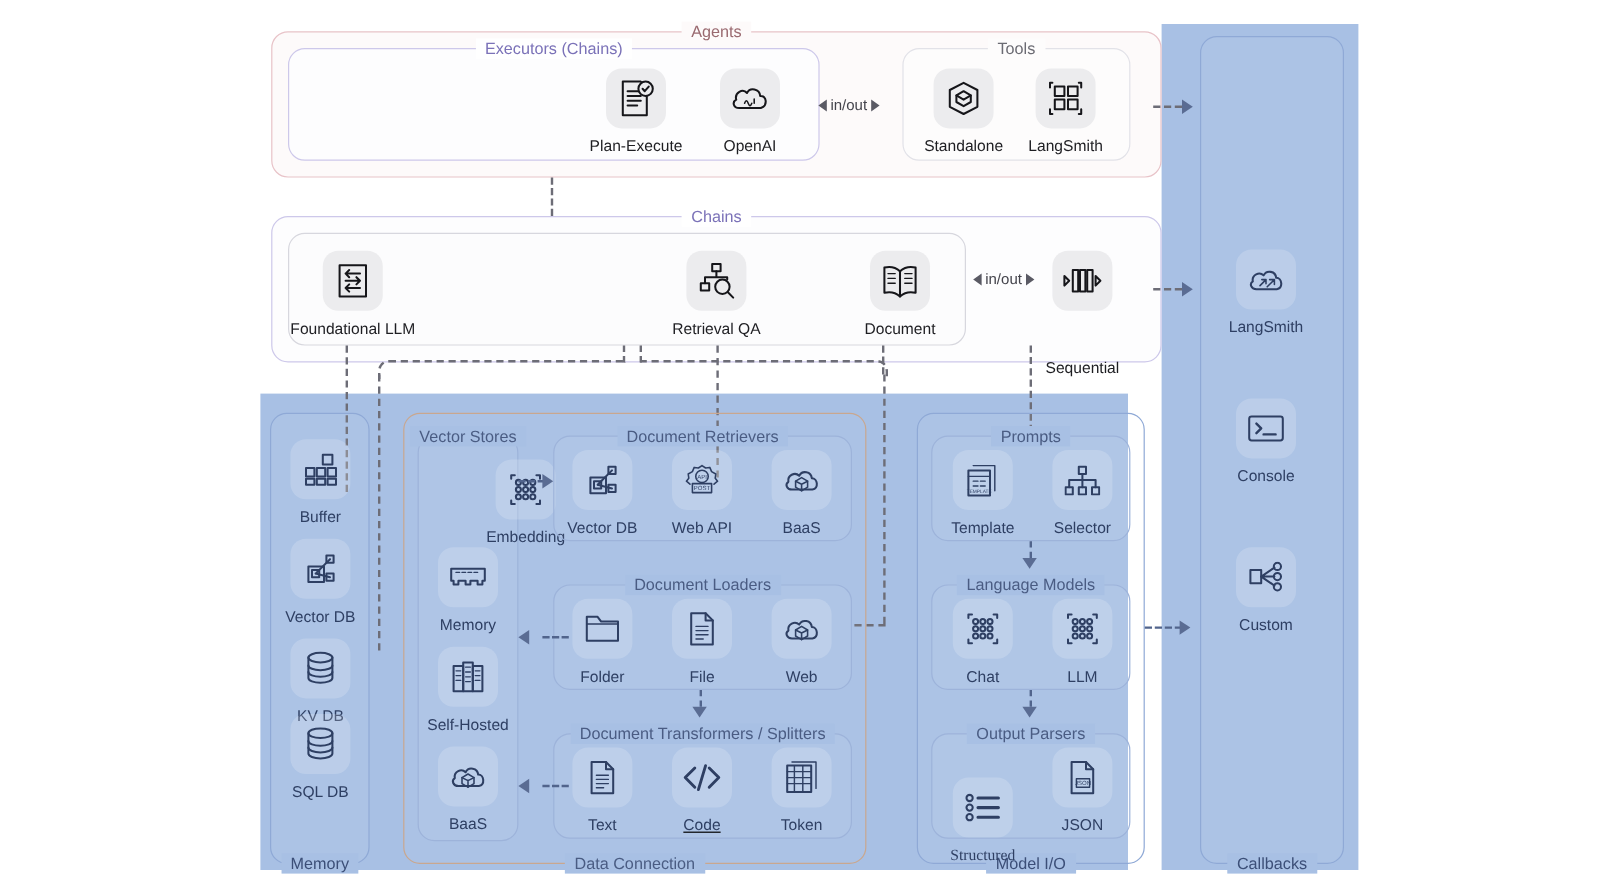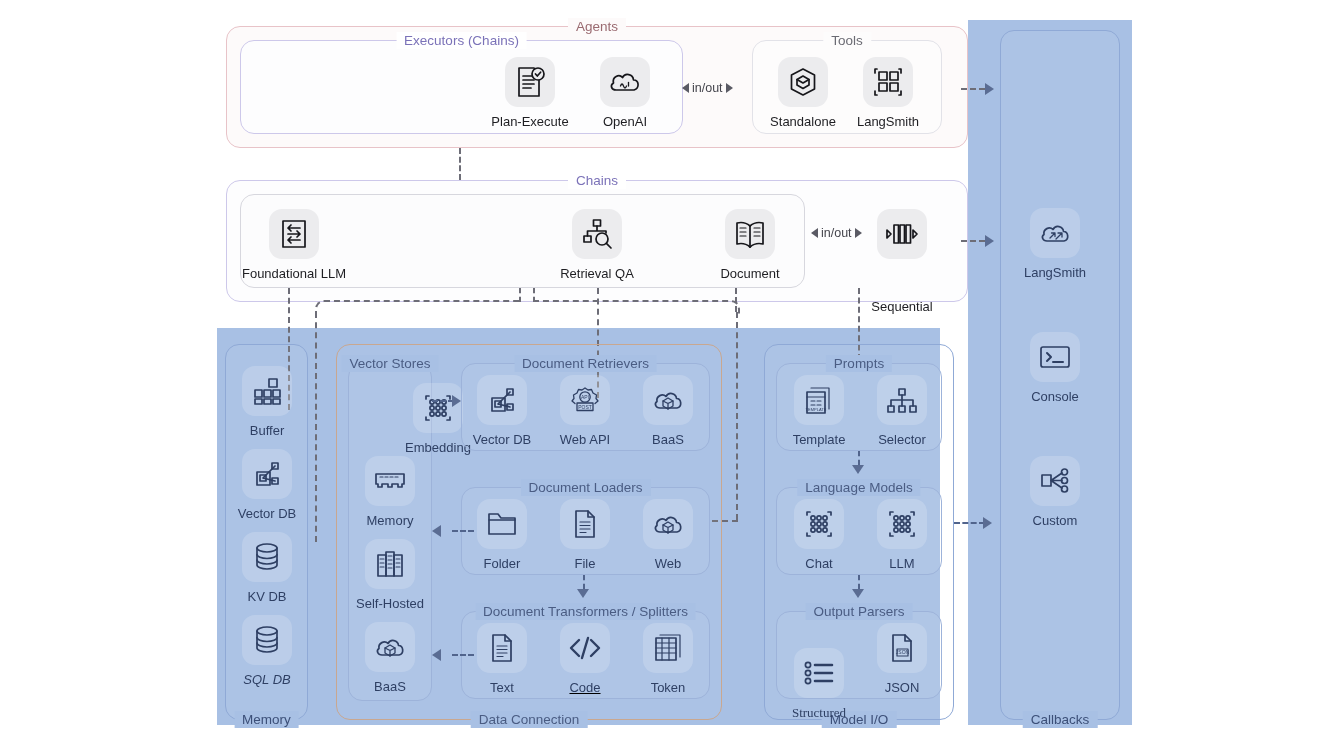--- a/index.html
+++ b/index.html
@@ -300,21 +300,21 @@
         <path d="M3 6 V23 C3 25.2 7.5 27 13 27 C18.5 27 23 25.2 23 23 V6"></path>
         <path d="M3 12.5 C3 14.7 7.5 16.5 13 16.5 C18.5 16.5 23 14.7 23 12.5"></path>
         <path d="M3 18 C3 20.2 7.5 22 13 22 C18.5 22 23 20.2 23 18"></path>
       </svg>
     </div>
     <div class="lbl">KV DB</div>
   </div>
     </div>
 
   <div class="blue">
-      <div class="node" style="left:233px;top:615px;font-style:italic;">
+      <div class="node" style="left:233px;top:595px;">
     <div class="tile stack">
       <svg width="26" height="30" viewBox="0 0 26 30" aria-hidden="true">
         <ellipse cx="13" cy="6" rx="10" ry="4"></ellipse>
         <path d="M3 6 V23 C3 25.2 7.5 27 13 27 C18.5 27 23 25.2 23 23 V6"></path>
         <path d="M3 12.5 C3 14.7 7.5 16.5 13 16.5 C18.5 16.5 23 14.7 23 12.5"></path>
         <path d="M3 18 C3 20.2 7.5 22 13 22 C18.5 22 23 20.2 23 18"></path>
       </svg>
     </div>
     <div class="lbl">SQL DB</div>
   </div>

